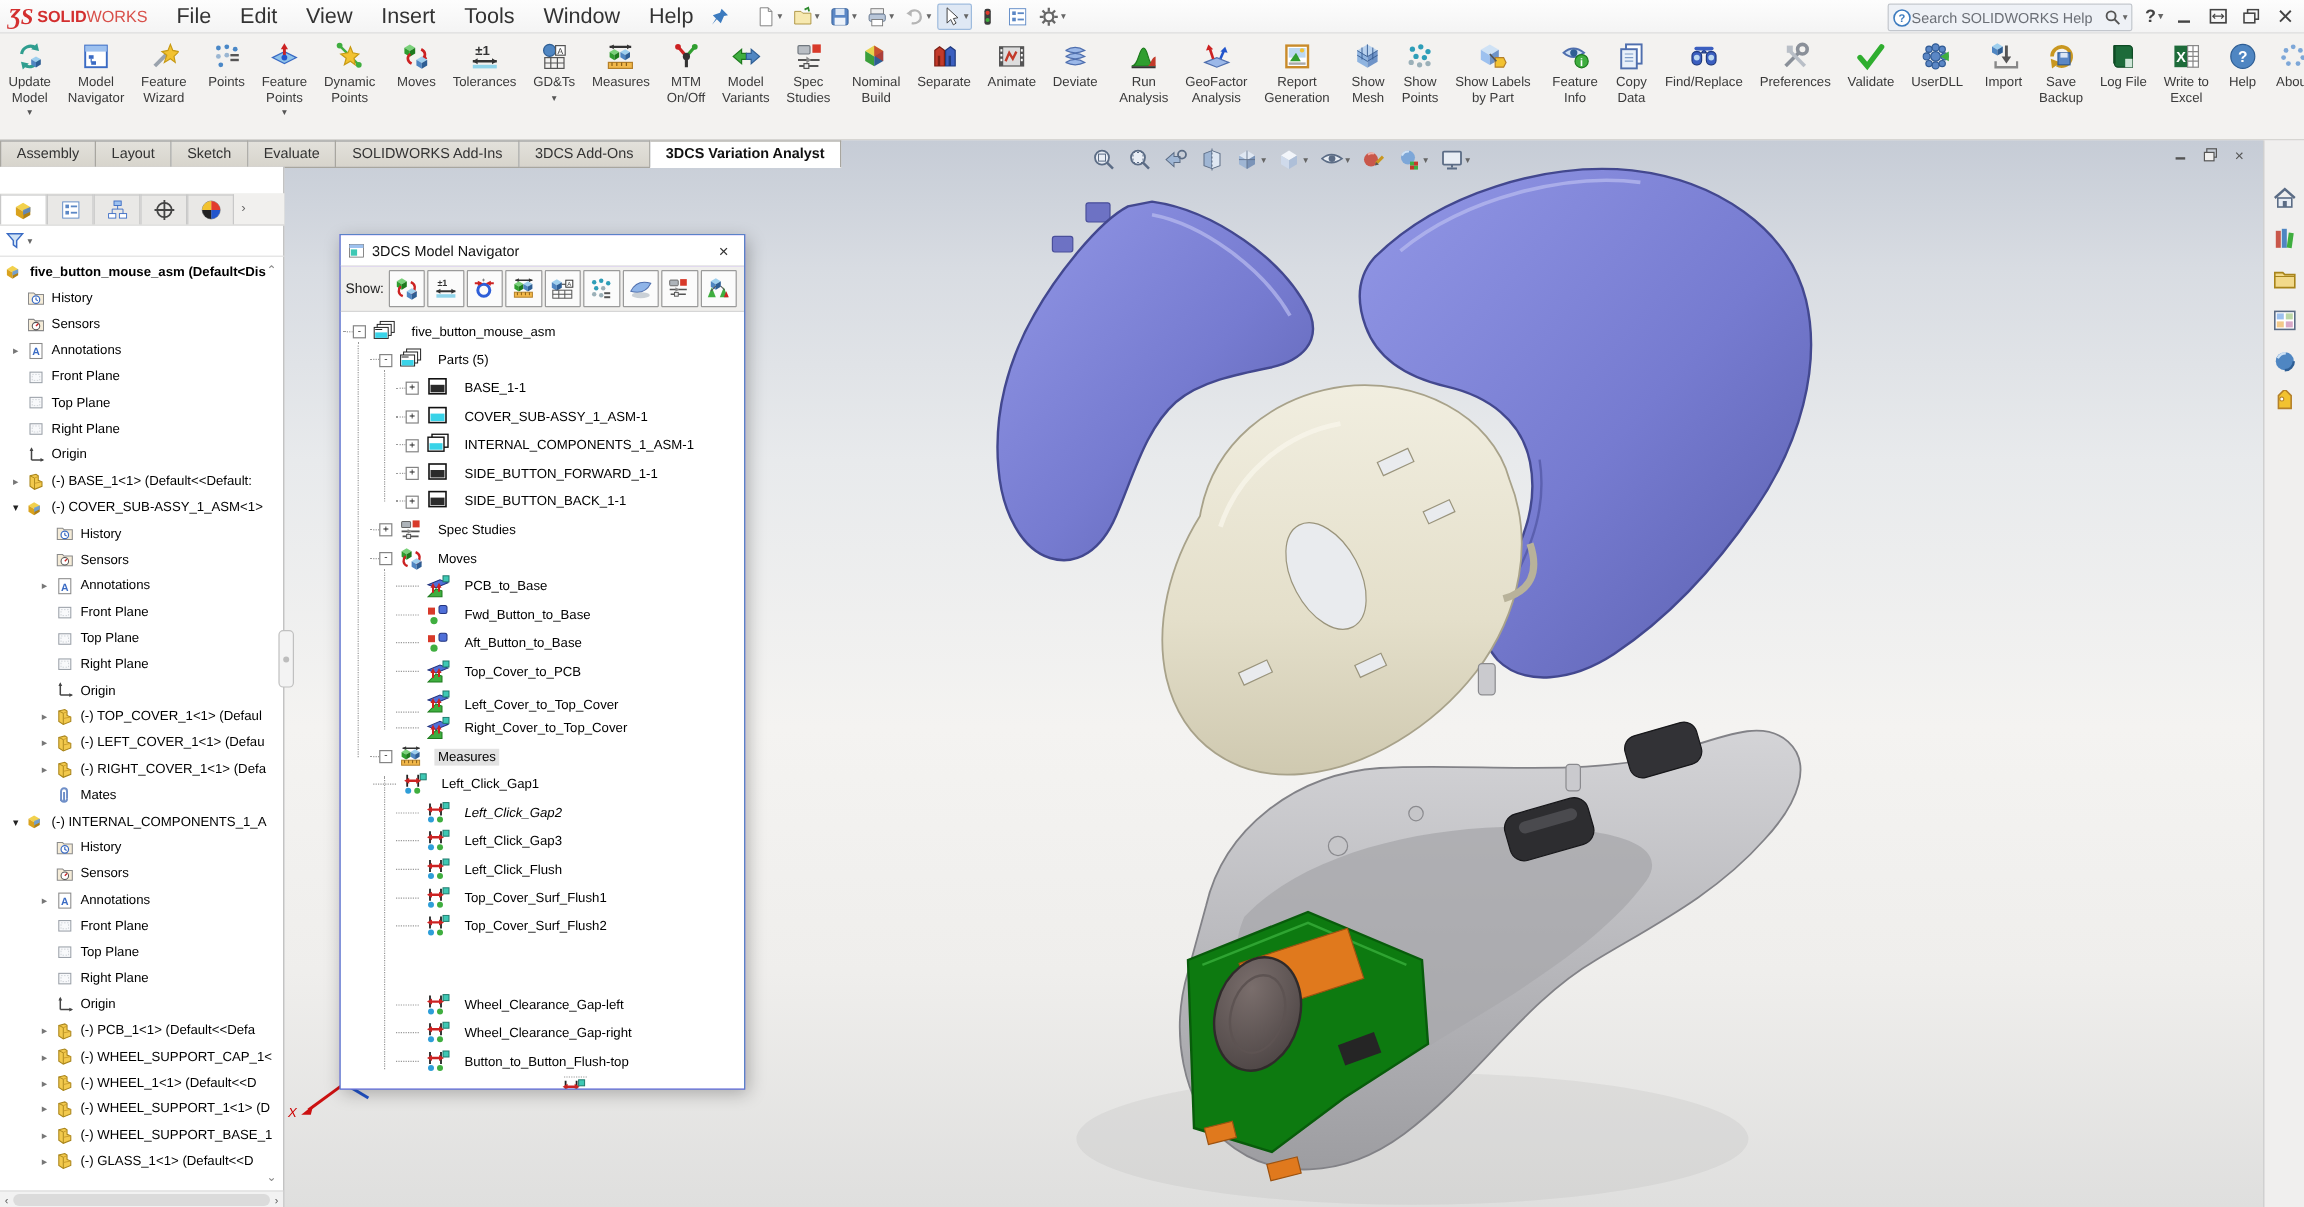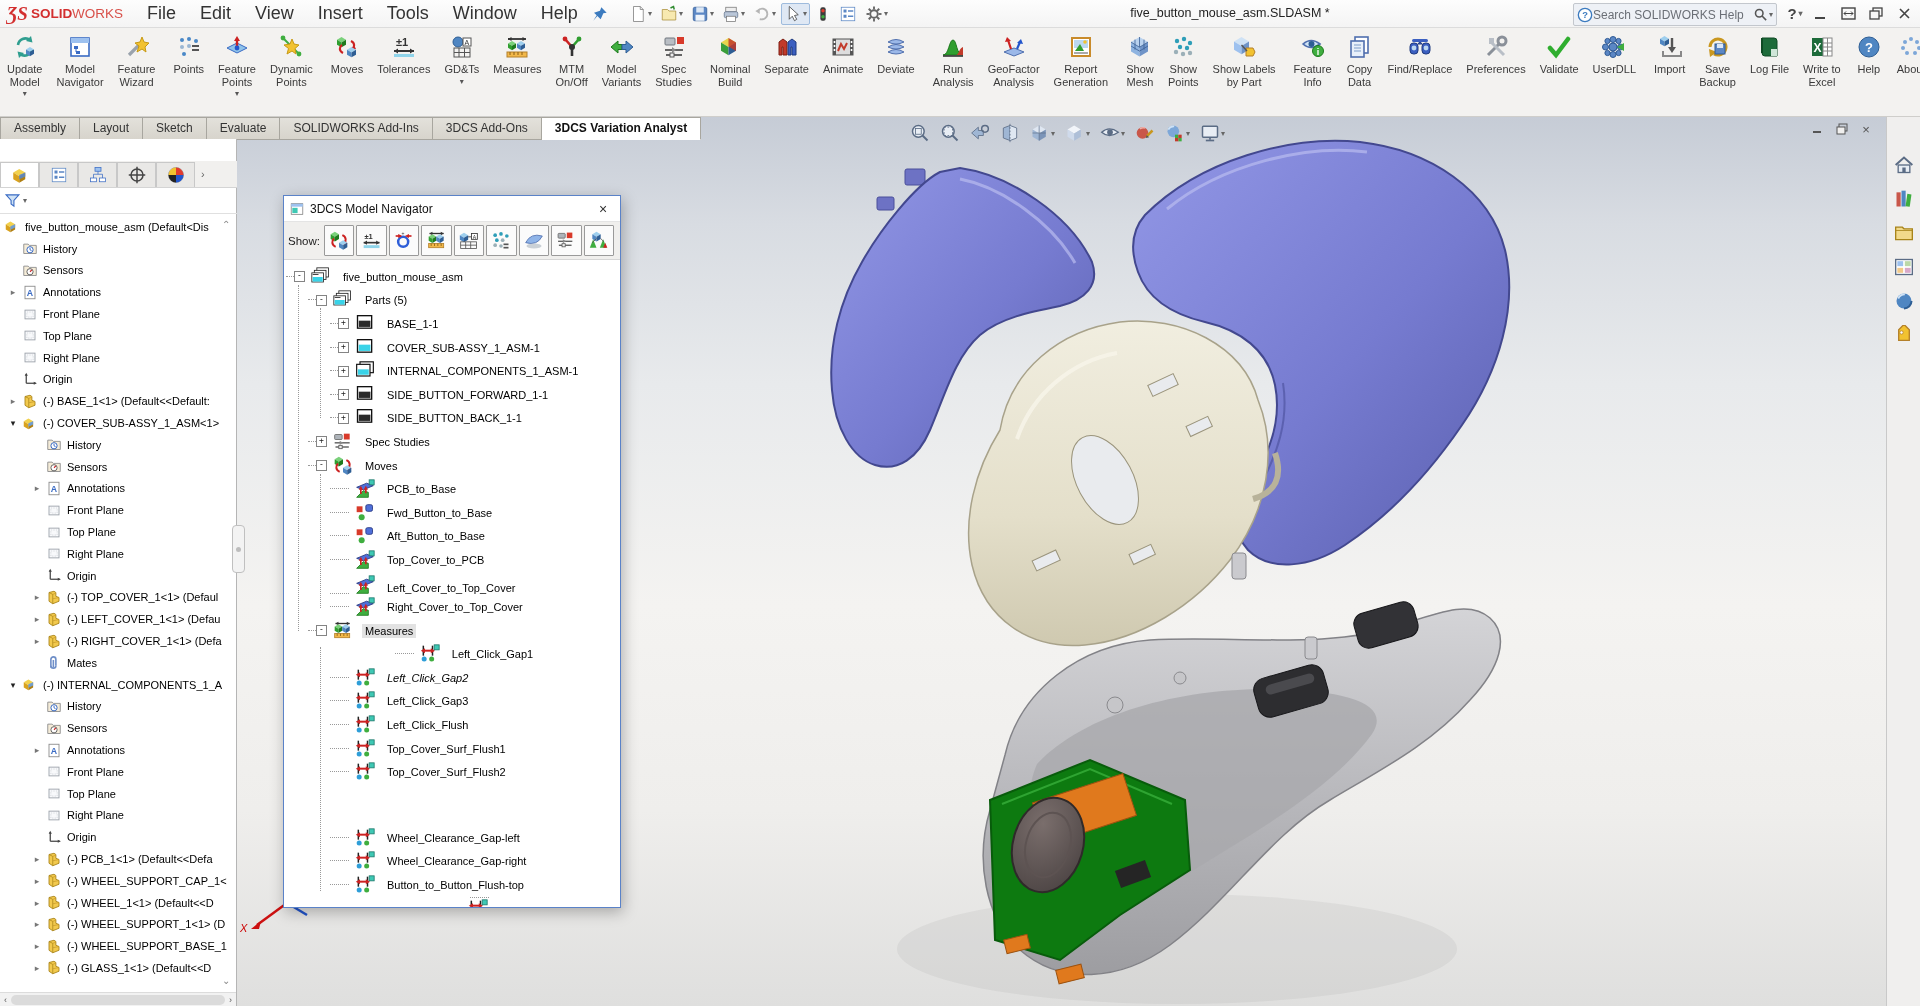--- a/index.html
+++ b/index.html
@@ -230,21 +230,20 @@
                 <line x1="5" y1="5" x2="8" y2="8"></line>
                 <line x1="16" y1="16" x2="19" y2="19"></line>
                 <line x1="19" y1="5" x2="16" y2="8"></line>
                 <line x1="8" y1="16" x2="5" y2="19"></line>
               </g>
             </svg>
           </span>
           <span class="qarrow">▾</span>
         </span>
       </div>
-    <div id="doc-title">five_button_mouse_asm.SLDASM *</div>
     <div id="searchbox">
       <span class="ic" id="sb-q">
           <svg width="16" height="16" viewBox="0 0 24 24">
             <circle cx="12" cy="12" r="10" fill="#fff" stroke="#3c7bbf" stroke-width="2"></circle>
             <text x="12" y="17" text-anchor="middle" font-size="14" font-weight="bold" fill="#3c7bbf">?</text>
           </svg>
         </span>
       <span id="search-text">Search SOLIDWORKS Help</span>
       <span class="ic" id="sb-glass">
           <svg width="15" height="15" viewBox="0 0 24 24">
@@ -1078,21 +1077,21 @@
       </div>
     <div id="filter-row">
       <span class="ic" id="filter-ic">
           <svg width="17" height="17" viewBox="0 0 24 24">
             <path d="M3 4 h18 l-7 8 v8 l-4 -3 v-5 Z" fill="#cfe2f5" stroke="#3a6bc4" stroke-width="1.6"></path>
           </svg>
         </span>
       <span id="filter-arrow">▾</span>
     </div>
     <div id="ftree">
-        <div class="frow" style="padding-left: 4px;">
+        <div class="frow" style="padding-left: 4px; font-weight: bold;">
           <span class="fic"><svg width="16" height="16" viewBox="0 0 24 24">
               <g transform="translate(2,4)">
                 <polygon points="0,4.5 7.5,0 15,4.5 7.5,9" fill="#f2d14d"></polygon>
                 <polygon points="0,4.5 7.5,9 7.5,17.25 0,12.75" fill="#d9a21e"></polygon>
                 <polygon points="15,4.5 7.5,9 7.5,17.25 15,12.75" fill="#b07f12"></polygon>
               </g>
               <polygon points="9.5,11.5 17,8.5 17,13.5 9.5,17" fill="#6fa0d8" opacity=".95"></polygon>
             </svg></span>
           <span>five_button_mouse_asm (Default&lt;Dis</span>
         </div>
@@ -1768,21 +1767,21 @@
               <rect x="2" y="15" width="18" height="5" fill="#f2b84a" stroke="#b4802a"></rect>
               <g stroke="#8a5f17">
                 <line x1="5" y1="15" x2="5" y2="18"></line>
                 <line x1="9" y1="15" x2="9" y2="18"></line>
                 <line x1="13" y1="15" x2="13" y2="18"></line>
                 <line x1="17" y1="15" x2="17" y2="18"></line>
               </g>
             </svg></span>
           <span class="nlabel sel">Measures</span>
         </div>
-        <div class="nrow" style="padding-left: 27px; justify-content: center;">
+        <div class="nrow" style="padding-left: 27px;">
           <span class="ndots" style="width: 19px;"></span>
           <span class="nic"><svg width="22" height="20" viewBox="0 0 24 24">
               <line x1="4" y1="2" x2="4" y2="14" stroke="#222" stroke-width="1.8"></line>
               <line x1="15" y1="2" x2="15" y2="14" stroke="#222" stroke-width="1.8"></line>
               <line x1="4" y1="8" x2="15" y2="8" stroke="#cc2222" stroke-width="2.4"></line>
               <polygon points="1,8 6,5 6,11" fill="#cc2222"></polygon>
               <polygon points="18,8 13,5 13,11" fill="#cc2222"></polygon>
               <rect x="17" y="1" width="6" height="6" fill="#3ec8b4" stroke="#1f7a6c"></rect>
               <circle cx="5" cy="18" r="3" fill="#2e9ed8"></circle>
               <circle cx="14" cy="18" r="3" fill="#3fae3f"></circle>

